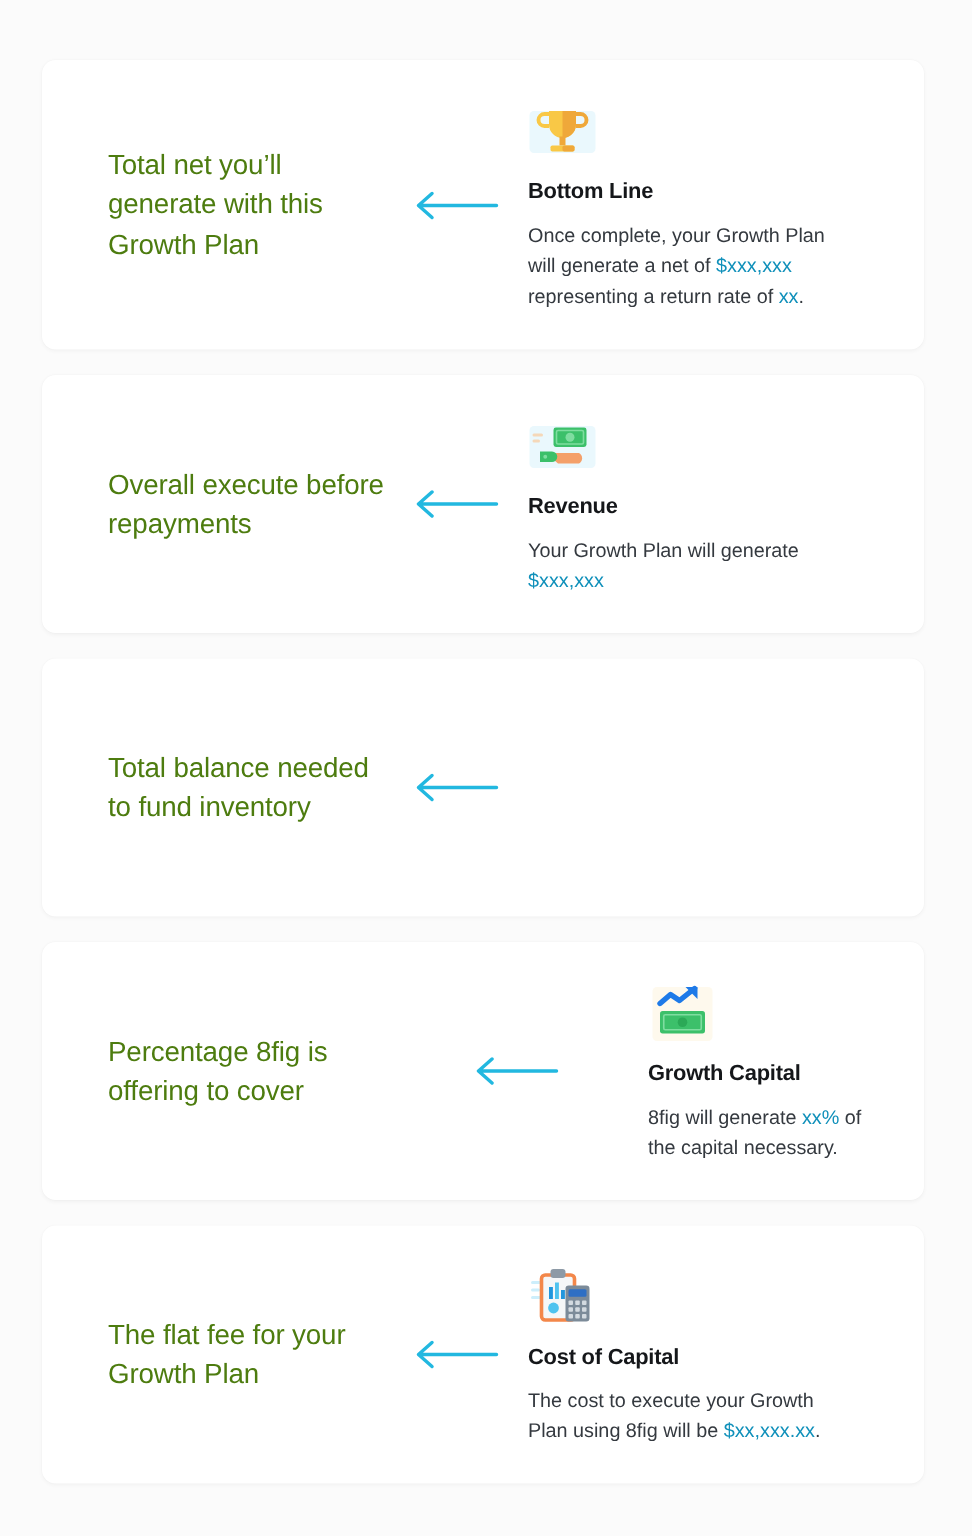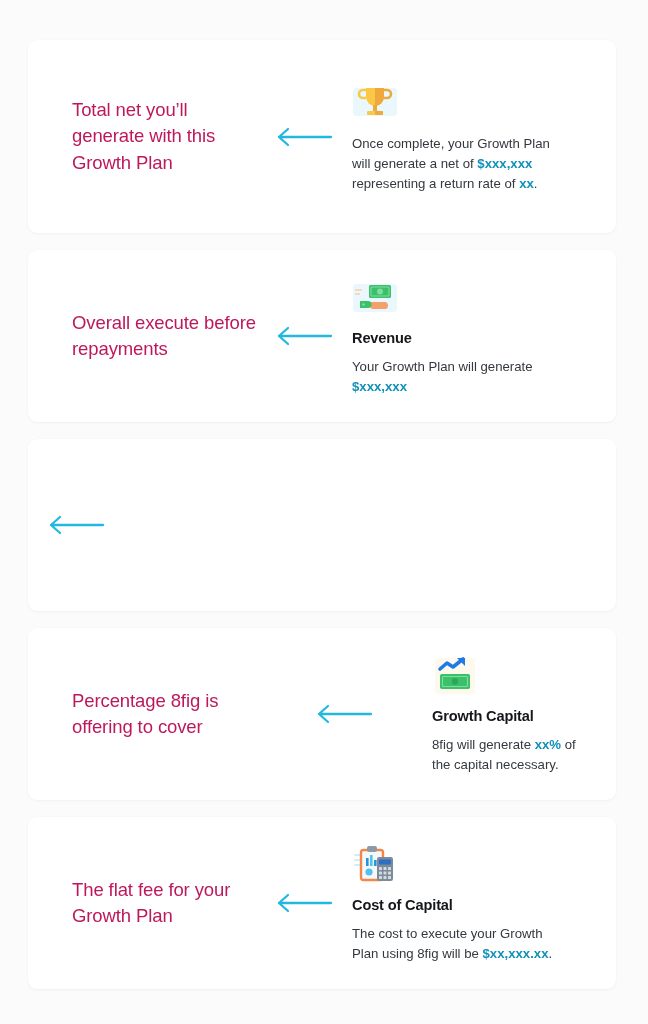--- a/index.html
+++ b/index.html
@@ -33,21 +33,21 @@
   }
 
   .card-left {
     width: 228px;
     padding-left: 44px;
     box-sizing: border-box;
     flex: 0 0 auto;
   }
 
   .prompt-text {
-    color: #be185d;
+    color: #4d7c0f;
     font-size: 18.5px;
     line-height: 1.42;
     font-weight: 500;
     letter-spacing: -0.1px;
   }
 
   .card-arrow {
     flex: 0 0 auto;
     width: 96px;
     display: flex;
@@ -78,21 +78,21 @@
 
   .detail-body {
     color: #34393f;
     font-size: 13.2px;
     line-height: 1.52;
     max-width: 218px;
   }
 
   .hl {
     color: #1090ba;
-    font-weight: bold;
+    font-weight: normal;
   }
 
   
   .card.c0 { height: 193px; }
   .card.c1 { height: 172px; }
   .card.c2 { height: 172px; }
   .card.c3 { height: 172px; gap: 40px; }
   .card.c4 { height: 172px; margin-bottom: 0; }
 </style>
 </head>
@@ -112,20 +112,21 @@
       <span class="icon-wrap"><svg viewBox="0 0 46 46" width="46" height="46">
         <rect x="1" y="9" width="44" height="28" rx="3" fill="#d9f3fb" opacity="0.55"></rect>
         <path d="M14 9h18v9a9 9 0 0 1-18 0z" fill="#f9c846"></path>
         <path d="M23 9h9v9a9 9 0 0 1-9 9z" fill="#efa83a"></path>
         <path d="M14 11h-3a4 4 0 0 0 0 8h3" fill="none" stroke="#f9c846" stroke-width="2.6"></path>
         <path d="M32 11h3a4 4 0 0 1 0 8h-3" fill="none" stroke="#efa83a" stroke-width="2.6"></path>
         <rect x="21" y="26" width="4" height="6" fill="#efa83a"></rect>
         <rect x="15" y="32" width="16" height="4" rx="1.2" fill="#f9c846"></rect>
         <rect x="23" y="32" width="8" height="4" rx="1.2" fill="#efa83a"></rect>
       </svg></span>
+      <div class="detail-title">Bottom Line</div>
       <div class="detail-body"><span class="">Once complete, your Growth Plan will generate a net of </span><span class="hl">$xxx,xxx</span><span class=""> representing a return rate of </span><span class="hl">xx</span><span class="">.</span></div>
     </div>
     </div>
     <div class="card c1">
     <div class="card-left">
       <div class="prompt-text">Overall execute before repayments</div>
     </div>
     <div class="card-arrow">
       <svg viewBox="0 0 58 22" width="58" height="22">
         <path d="M56 11 L4 11 M13 3 L4 11 L13 19" fill="none" stroke="#22b8e0" stroke-width="2.3" stroke-linecap="round" stroke-linejoin="round"></path>
@@ -141,20 +142,23 @@
         <circle cx="28" cy="16.5" r="3" fill="#7fdda0"></circle>
         <path d="M12 27 L34 27 a4 4 0 0 1 0 7 L20 34 Z" fill="#f4a06a"></path>
         <path d="M8 26 L16 26 a3.5 3.5 0 0 1 0 7 L8 33 Z" fill="#3cc06a"></path>
         <circle cx="11.5" cy="29.5" r="1.3" fill="#7fdda0"></circle>
       </svg></span>
       <div class="detail-title">Revenue</div>
       <div class="detail-body"><span class="">Your Growth Plan will generate </span><span class="hl">$xxx,xxx</span></div>
     </div>
     </div>
     <div class="card c2">
+    <div class="card-left">
+      <div class="prompt-text">Total balance needed to fund inventory</div>
+    </div>
     <div class="card-arrow">
       <svg viewBox="0 0 58 22" width="58" height="22">
         <path d="M56 11 L4 11 M13 3 L4 11 L13 19" fill="none" stroke="#22b8e0" stroke-width="2.3" stroke-linecap="round" stroke-linejoin="round"></path>
       </svg>
     </div>
     </div>
     <div class="card c3">
     <div class="card-left">
       <div class="prompt-text">Percentage 8fig is offering to cover</div>
     </div>

